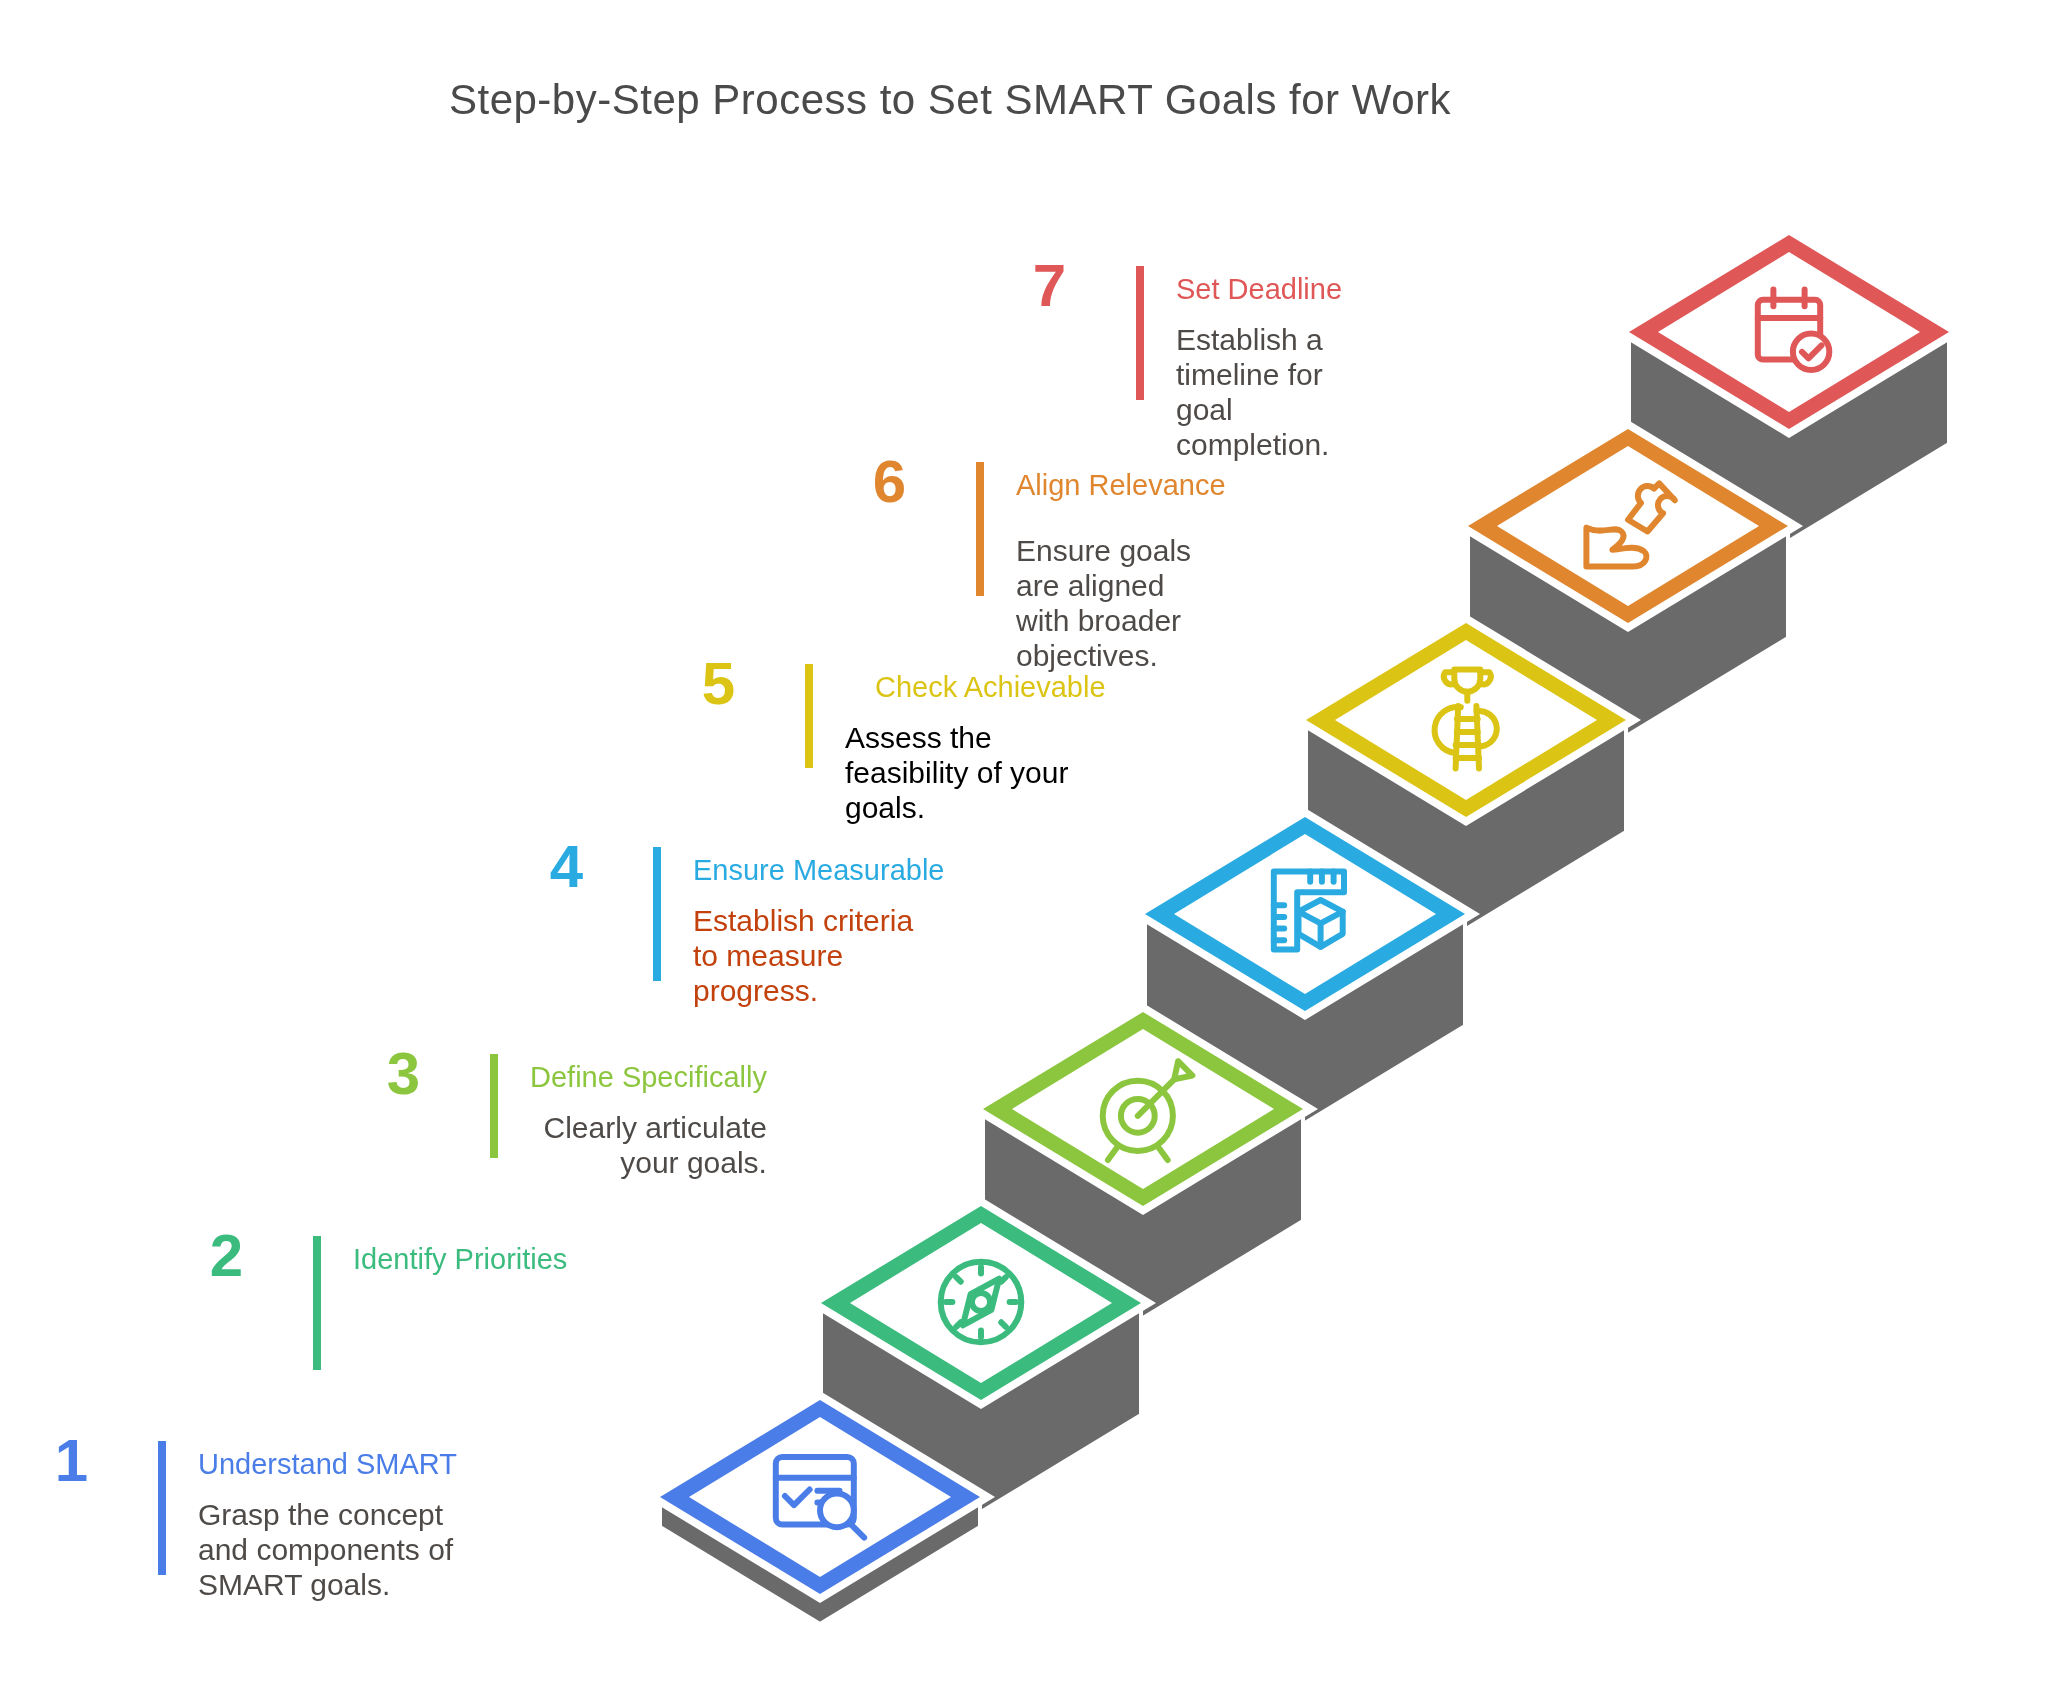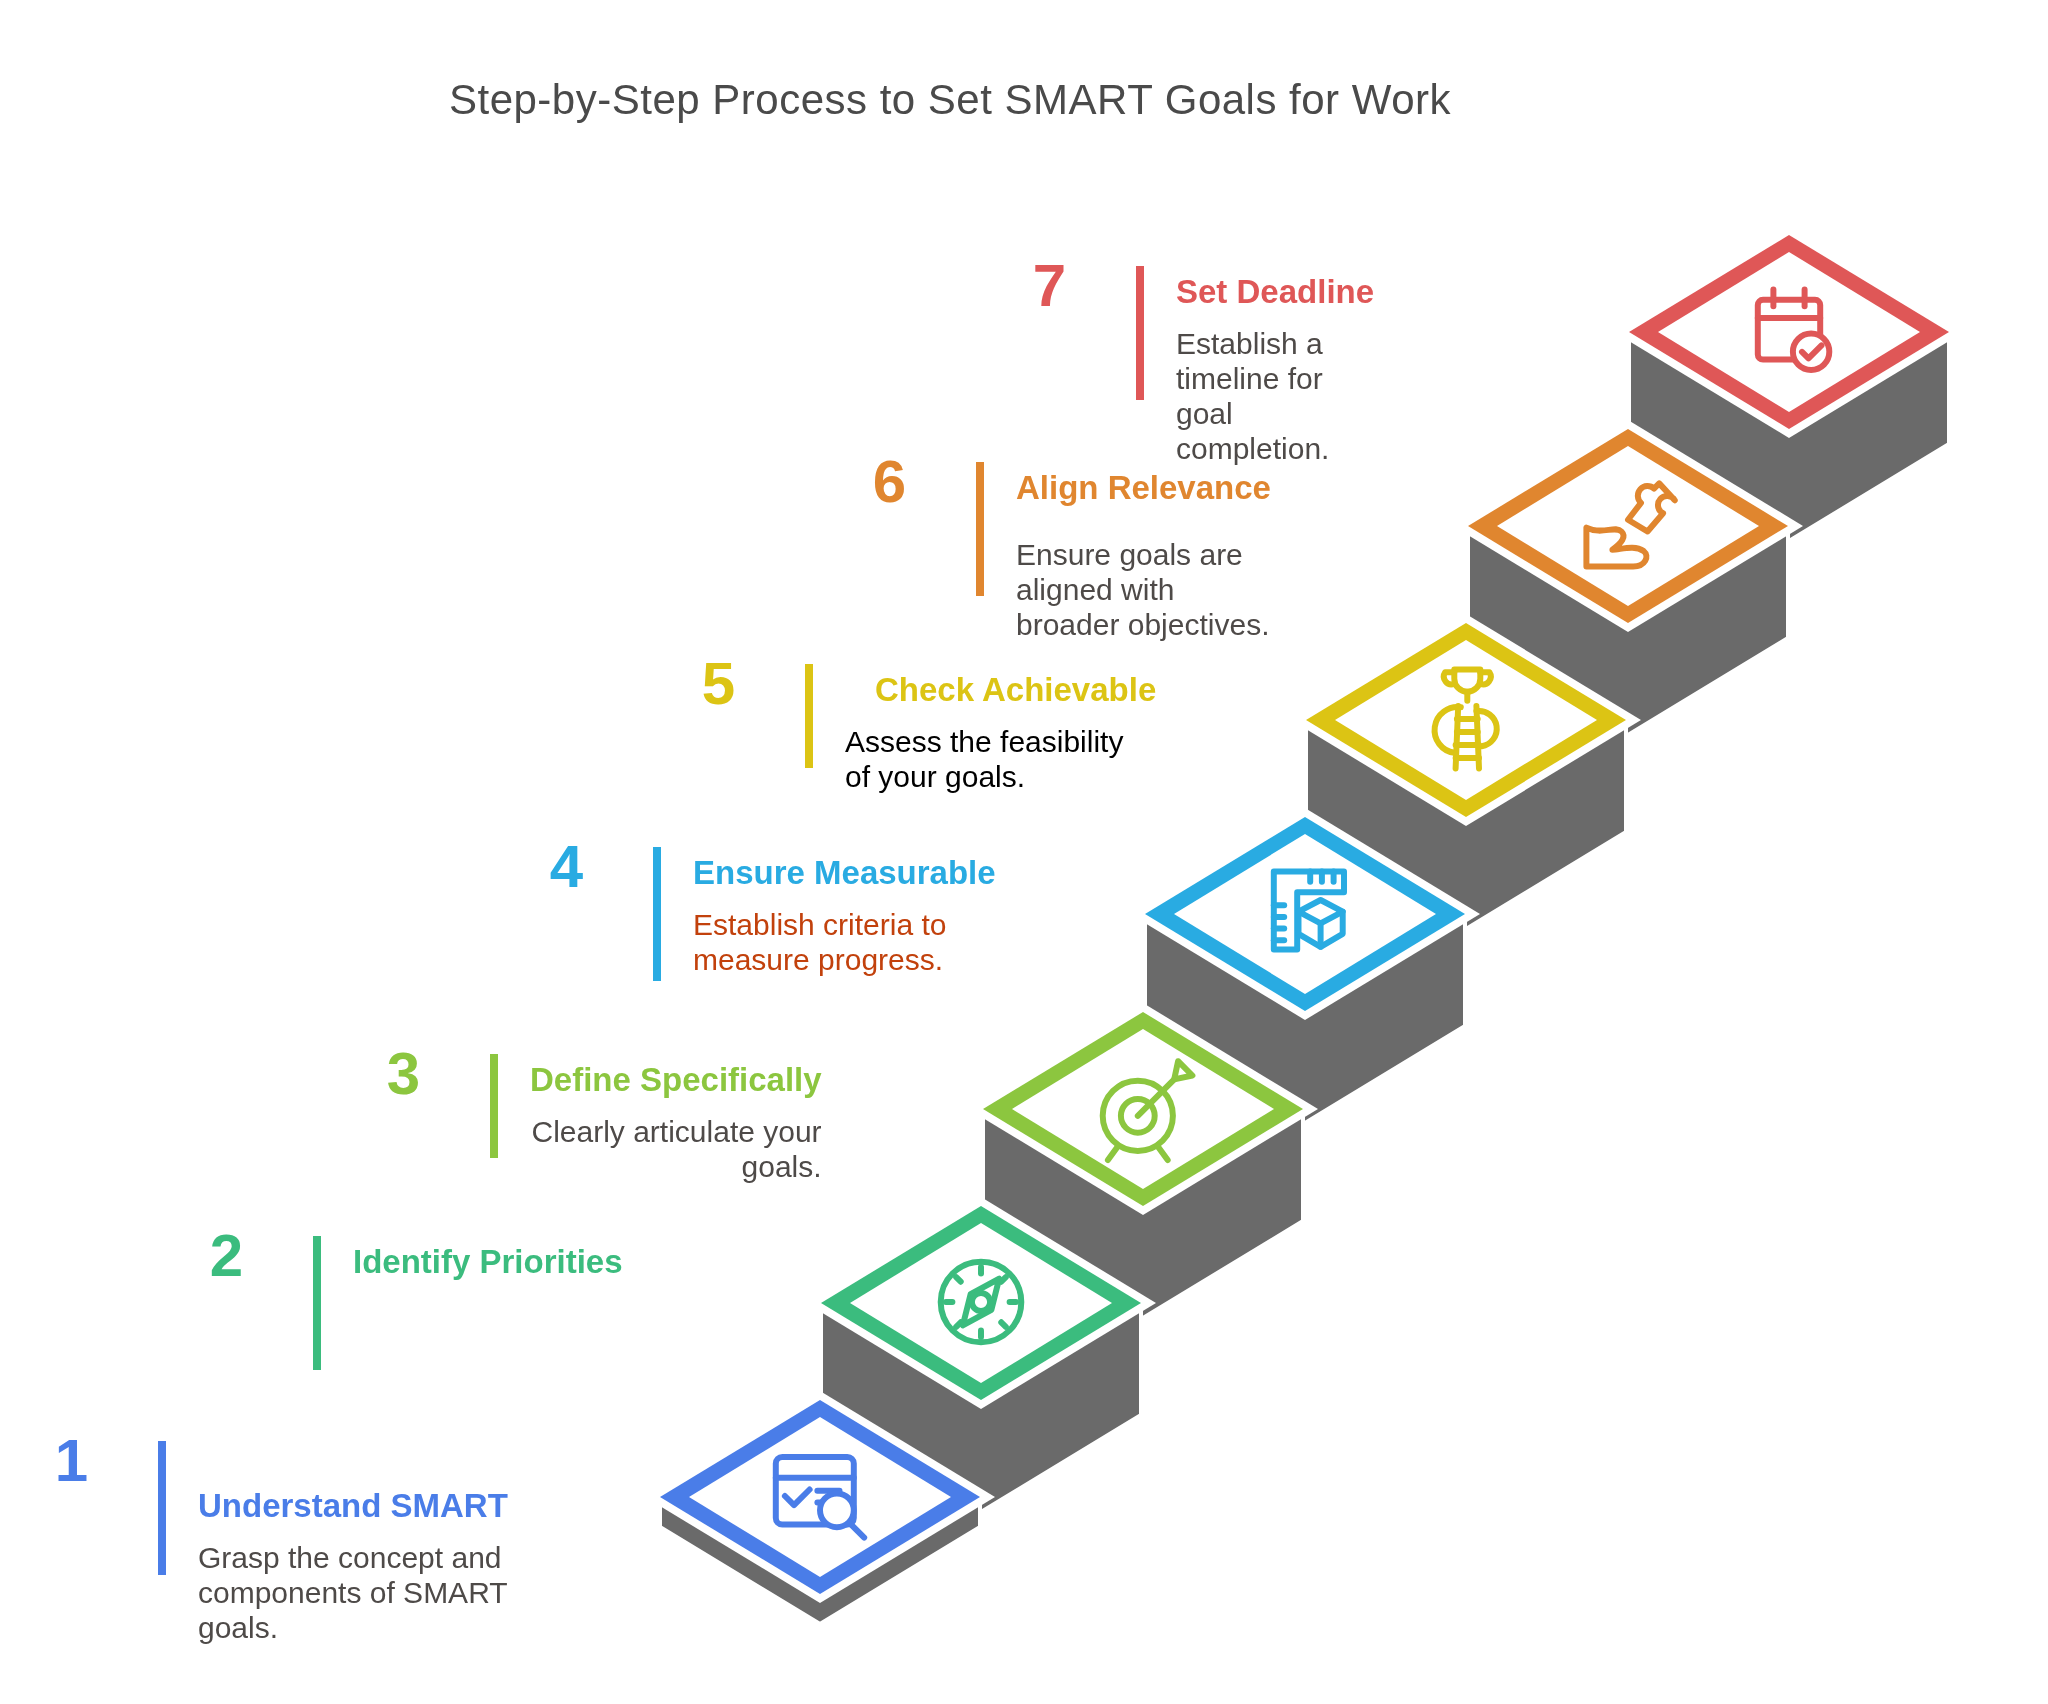--- a/index.html
+++ b/index.html
@@ -5,21 +5,21 @@
   html,body{margin:0;padding:0;background:#ffffff;}
   body{font-family:"Liberation Sans","DejaVu Sans",sans-serif;}
   .canvas{position:relative;width:2048px;height:1704px;background:#fff;overflow:hidden;}
   .main-title{position:absolute;left:0;top:76px;width:1900px;text-align:center;
     font-size:42px;font-weight:400;color:#4A4A4A;margin:0;letter-spacing:0.5px;}
   #stairs{position:absolute;left:0;top:0;}
   .step-label{position:absolute;}
   .step-num{position:absolute;width:130px;text-align:right;font-size:60px;font-weight:bold;line-height:1;}
   .step-bar{position:absolute;width:8px;}
   .step-txt{position:absolute;}
-  .step-title{margin:0;font-size:33px;font-weight:bold;line-height:1.1;white-space:nowrap;}
+  .step-title{margin:0;font-size:29px;font-weight:normal;line-height:1.1;white-space:nowrap;}
   .step-desc{margin:16px 0 0 0;font-size:30px;line-height:35px;color:#4E4A48;}
 </style>
 </head>
 <body>
 
 <div class="canvas">
   <h1 class="main-title">Step-by-Step Process to Set SMART Goals for Work</h1>
   <svg id="stairs" width="2048" height="1704" viewBox="0 0 2048 1704" xmlns="http://www.w3.org/2000/svg">
       <g>
         <path d="M 1789 235 L 1949 332 L 1949 444 L 1789 541 L 1629 444 L 1629 332 Z" fill="#6A6A6A" stroke="#ffffff" stroke-width="4" stroke-linejoin="round"></path>
@@ -131,21 +131,21 @@
           <circle cx="63" cy="61" r="13" fill="#fff"></circle>
           <line x1="73" y1="71" x2="84" y2="82"></line>
         </g>
       </g>
     </svg>
   <div id="labels">
       <div class="step-label">
         <div class="step-num" style="left: -42px; top: 1431px; color: rgb(74, 125, 232);">1</div>
         <div class="step-bar" style="left: 158px; top: 1441px; height: 134px; background: rgb(74, 125, 232);"></div>
         <div class="step-txt" style="left: 198px; top: 1449px;">
-          <h2 class="step-title" style="color: rgb(74, 125, 232); margin-top: 39px;">Understand SMART</h2>
+          <h2 class="step-title" style="color: rgb(74, 125, 232);">Understand SMART</h2>
           <p class="step-desc" style="max-width: 350px; color: rgb(78, 74, 72);">Grasp the concept and components of SMART goals.</p>
         </div>
       </div>
       <div class="step-label">
         <div class="step-num" style="left: 113px; top: 1226px; color: rgb(59, 188, 126);">2</div>
         <div class="step-bar" style="left: 313px; top: 1236px; height: 134px; background: rgb(59, 188, 126);"></div>
         <div class="step-txt" style="left: 353px; top: 1244px;">
           <h2 class="step-title" style="color: rgb(59, 188, 126);">Identify Priorities</h2>
         </div>
       </div>

